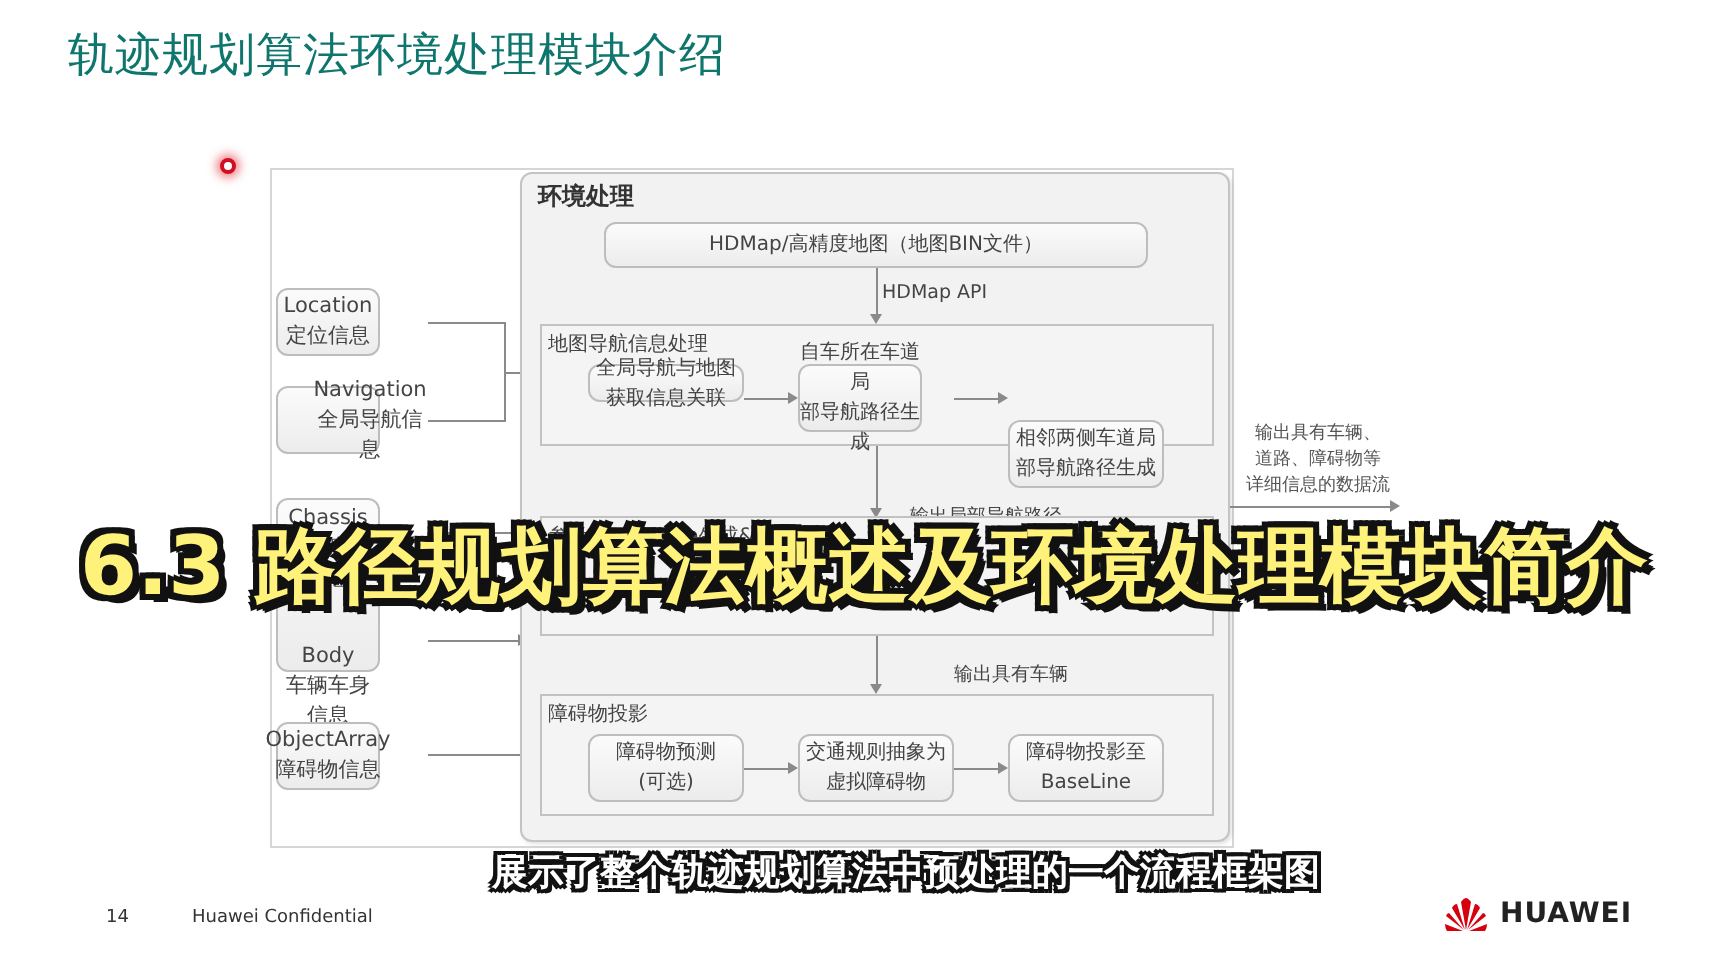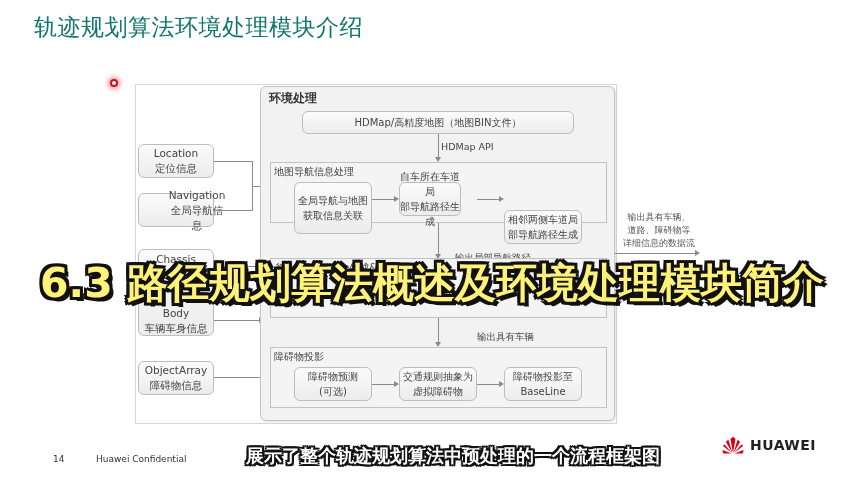--- a/index.html
+++ b/index.html
@@ -7,34 +7,34 @@
   body { position: relative; font-family: "DejaVu Sans", "Liberation Sans", sans-serif; color: #333; }
   .abs { position: absolute; }
   .title { left: 34px; top: 12px; font-size: 23px; color: #0f766e; letter-spacing: 0.5px; white-space: nowrap; font-family: Liberation Serif, serif; }
   .laser { left: 110px; top: 79px; width: 8px; height: 8px; border-radius: 50%; border: 2px solid #d01020; background: #fff; box-shadow: 0 0 5px 2px rgba(230,40,50,0.55); }
   .frame { left: 135px; top: 84px; width: 482px; height: 340px; border: 1px solid #d6d6d6; background: #fff; }
   .panel { left: 260px; top: 86px; width: 355px; height: 335px; background: #f2f2f2; border: 1px solid #c4c4c4; border-radius: 6px; box-shadow: 1px 1px 2px rgba(0,0,0,0.12); }
   .panel-title { left: 269px; top: 90px; font-size: 12px; font-weight: bold; color: #333; white-space: nowrap; }
   .rbox { background: linear-gradient(#fbfbfb, #ececec); border: 1px solid #bdbdbd; border-radius: 6px; display: flex; align-items: center; justify-content: center; text-align: center; font-size: 10px; line-height: 15px; color: #444; }
   .sbox { background: #f4f4f4; border: 1px solid #c2c2c2; }
   .slabel { font-size: 10px; color: #444; white-space: nowrap; }
-  .inbox { left: 138px; width: 76px; font-size: 10.5px; }
+  .inbox { left: 138px; width: 52px; font-size: 10.5px; }
   .hline { height: 1px; background: #8a8a8a; }
   .vline { width: 1px; background: #8a8a8a; }
   .arr-r { width: 0; height: 0; border-top: 3px solid transparent; border-bottom: 3px solid transparent; border-left: 5px solid #8a8a8a; }
   .arr-d { width: 0; height: 0; border-left: 3px solid transparent; border-right: 3px solid transparent; border-top: 5px solid #8a8a8a; }
   .lbl { font-size: 9.5px; color: #444; white-space: nowrap; }
   .outlbl { font-size: 9px; color: #555; text-align: center; line-height: 13px; white-space: nowrap; }
   .overlay { left: 0; top: 256px; width: 864px; text-align: center; font-size: 41px; font-weight: bold; color: #fff27a; white-space: nowrap; letter-spacing: 0px;
     text-shadow: -3px -3px 0 #111, 3px -3px 0 #111, -3px 3px 0 #111, 3px 3px 0 #111, 0 -3px 0 #111, 0 3px 0 #111, -3px 0 0 #111, 3px 0 0 #111, 4px 4px 0 #111; }
   .footer-num { left: 53px; top: 454px; font-size: 9px; color: #333; }
   .footer-conf { left: 84px; top: 454px; font-size: 9px; color: #333; white-space: nowrap; padding-left: 12px; }
-  .subtitle { left: 200px; top: 444px; font-size: 18px; font-weight: bold; color: #fff; white-space: nowrap;
+  .subtitle { left: 200px; top: 424px; font-size: 18px; font-weight: bold; color: #fff; white-space: nowrap;
     text-shadow: -2px -2px 0 #111, 2px -2px 0 #111, -2px 2px 0 #111, 2px 2px 0 #111, 0 -2px 0 #111, 0 2px 0 #111, -2px 0 0 #111, 2px 0 0 #111; padding-left: 46px; }
-  .logo { left: 722px; top: 436px; display: flex; align-items: center; gap: 6px; }
+  .logo { left: 722px; top: 448px; display: flex; align-items: center; gap: 6px; }
   .logo-text { font-size: 14px; font-weight: bold; color: #222; letter-spacing: 0.5px; }
 </style>
 </head>
 <body>
 
 <div class="abs title">轨迹规划算法环境处理模块介绍</div>
 <div class="abs laser"></div>
 
 <div class="abs frame"></div>
 
@@ -83,21 +83,21 @@
 
 <div class="abs rbox" style="left:302px;top:111px;width:272px;height:23px;">
   <span>HDMap/高精度地图（地图BIN文件）</span>
 </div>
 <div class="abs vline" style="left:438px;top:134px;height:24px;"></div>
 <div class="abs arr-d" style="left:435px;top:157px;"></div>
 <div class="abs lbl" style="left:441px;top:141px;">HDMap API</div>
 
 <div class="abs sbox" style="left:270px;top:162px;width:337px;height:61px;"></div>
 <div class="abs slabel" style="left:274px;top:165px;">地图导航信息处理</div>
-<div class="abs rbox" style="left:294px;top:182px;width:78px;height:52px;">
+<div class="abs rbox" style="left:294px;top:182px;width:78px;height:19px;">
   <div>
       <div>全局导航与地图</div>
       <div>获取信息关联</div>
     </div>
 </div>
 <div class="abs hline" style="left:372px;top:199px;width:22px;"></div>
 <div class="abs arr-r" style="left:394px;top:196px;"></div>
 <div class="abs rbox" style="left:399px;top:182px;width:62px;height:34px;">
   <div>
       <div>自车所在车道局</div>

